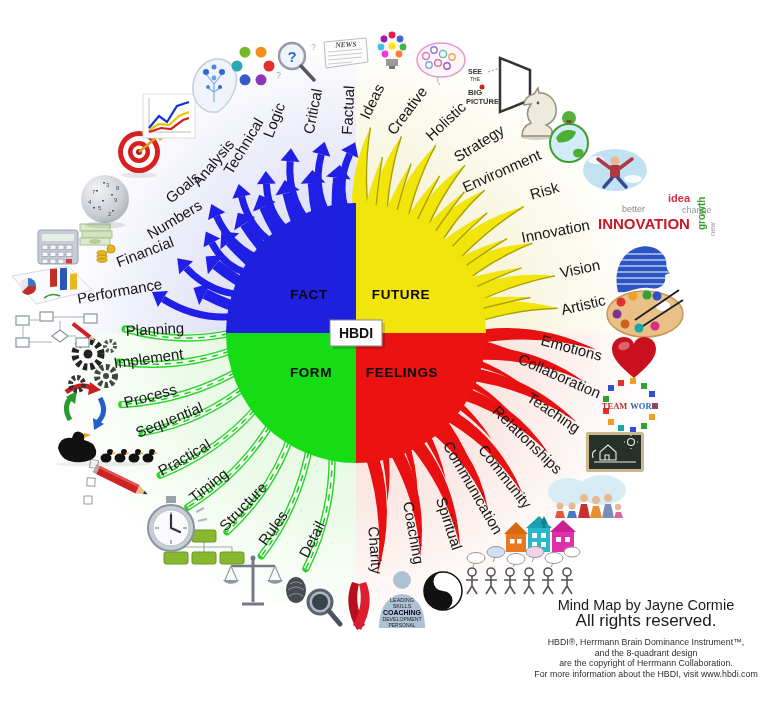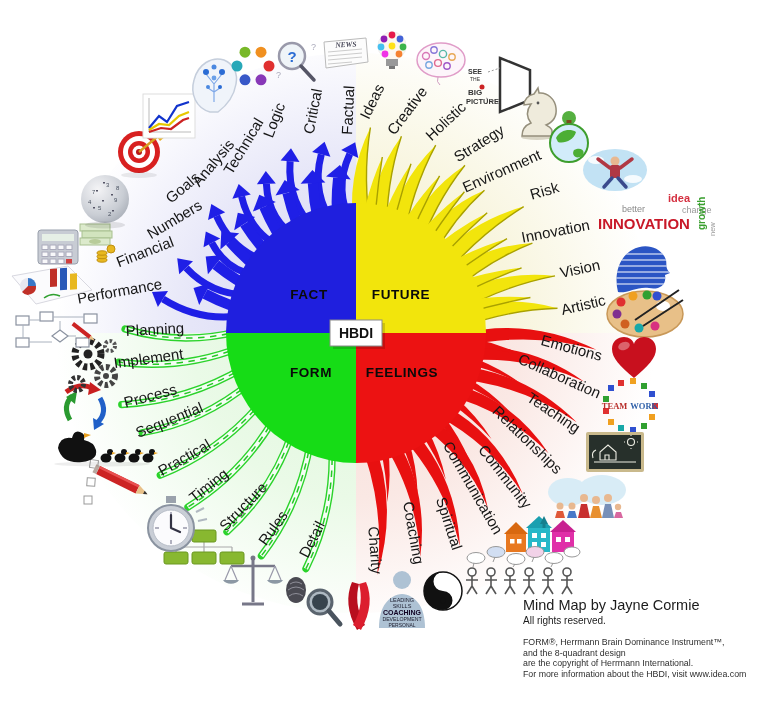--- a/index.html
+++ b/index.html
@@ -2,24 +2,24 @@
 <html><head>
 <meta charset="utf-8">
 <style>
   html,body{margin:0;padding:0;background:#fff;}
   .stage{position:relative;width:768px;height:720px;overflow:hidden;background:#fff;
          font-family:"Liberation Sans",sans-serif;}
   .stage svg{position:absolute;left:0;top:0;}
   .blabel{font-family:"Liberation Sans",sans-serif;font-size:15px;fill:#161616;}
   .qlabel{font-family:"Liberation Sans",sans-serif;font-size:13.5px;font-weight:bold;fill:#0a0a0a;letter-spacing:.6px;}
   .hbdit{font-family:"Liberation Sans",sans-serif;font-size:14px;font-weight:bold;fill:#111;}
-  .footer{position:absolute;left:523px;top:597px;width:246px;color:#1b1b1b;}
+  .footer{position:absolute;left:523px;top:597px;width:246px;text-align:center;color:#1b1b1b;}
   .footer .t1{font-size:14.5px;line-height:17px;}
   .footer .t2{font-size:13.5px;line-height:16px;}
-  .footer .t3{font-size:10px;line-height:14px;margin-bottom:9px;}
+  .footer .t3{font-size:17px;line-height:14px;margin-bottom:9px;}
   .footer .nt{font-size:8.8px;line-height:10.5px;color:#2e2e2e;}
   .it{font-family:"Liberation Sans",sans-serif;}
   .serif{font-family:"Liberation Serif",serif;}
 </style>
 </head>
 <body>
 
 <div class="stage">
 <svg width="768" height="720" viewBox="0 0 768 720" xmlns="http://www.w3.org/2000/svg">
   <defs>
@@ -685,18 +685,18 @@
           <rect x="34" y="38" width="2" height="1.5"></rect>
           <rect x="25" y="10" width="2" height="1.5"></rect>
     </g>
     <ellipse cx="27" cy="53" rx="20" ry="3.5" fill="#000" opacity="0.1"></ellipse>
   </g>
 </svg>
 
 <div class="footer">
   <div class="t1">Mind Map by Jayne Cormie</div>
   <div class="t3">All rights reserved.</div>
-  <div class="nt">FORM®, Herrmann Brain Dominance Instrument™,</div>
+  <div class="nt">HBDI®, Herrmann Brain Dominance Instrument™,</div>
   <div class="nt">and the 8-quadrant design</div>
-  <div class="nt">are the copyright of Herrmann International.</div>
-  <div class="nt">For more information about the HBDI, visit www.idea.com</div>
+  <div class="nt">are the copyright of Herrmann Collaboration.</div>
+  <div class="nt">For more information about the HBDI, visit www.hbdi.com</div>
 </div>
 </div>
 
 </body></html>

